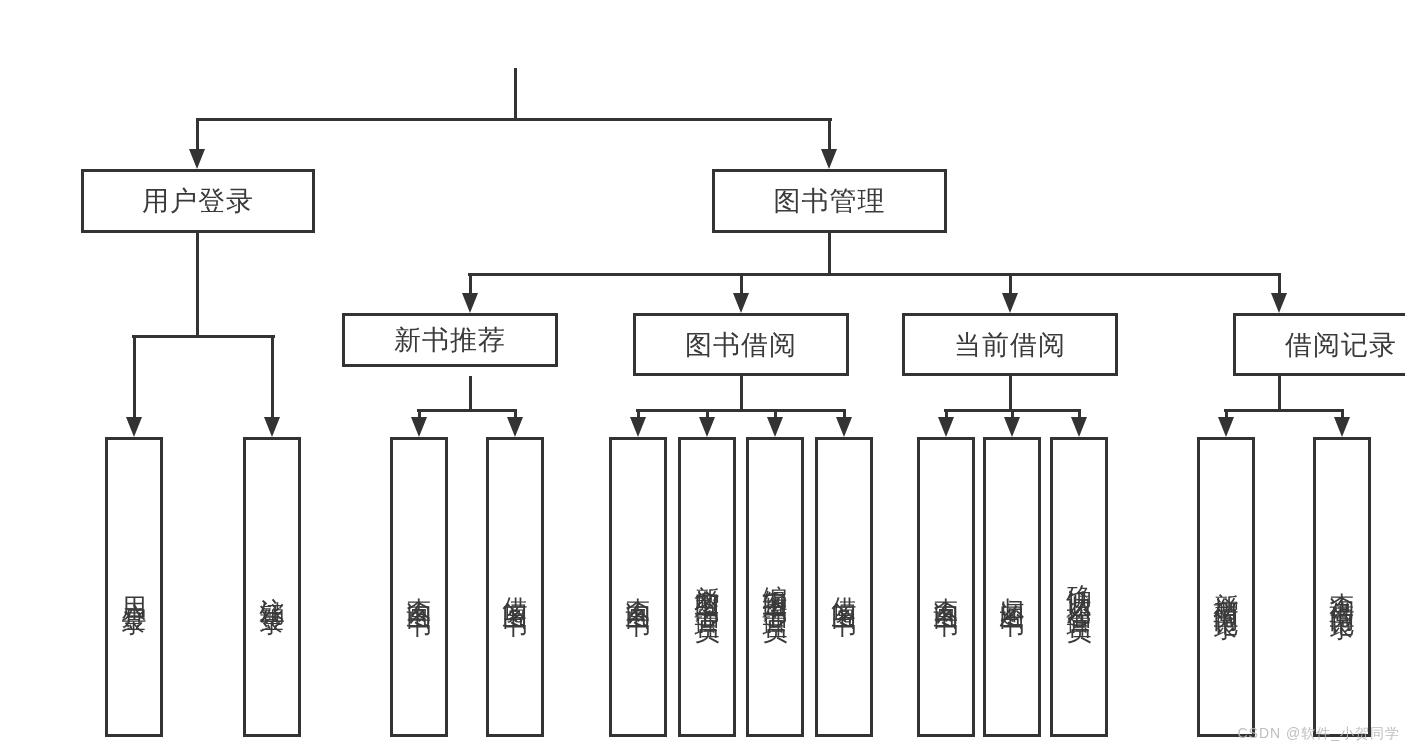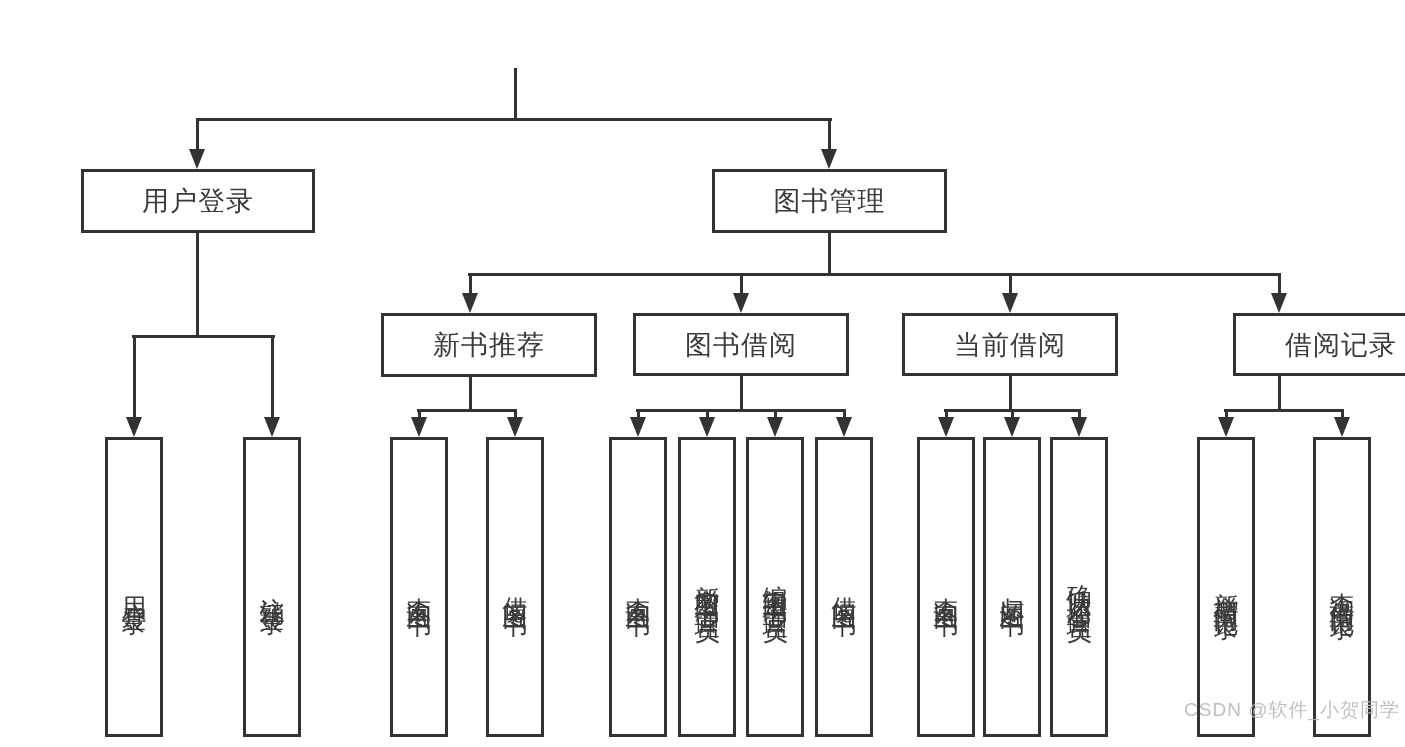--- a/index.html
+++ b/index.html
@@ -51,43 +51,43 @@
   .arrowhead{
     position:absolute;
     width:0;height:0;
     border-left:8px solid transparent;
     border-right:8px solid transparent;
     border-top:20px solid var(--line);
   }
   .watermark{
     position:absolute;
     right:5px;
-    bottom:24px;
-    font-size:19px;
+    bottom:4px;
+    font-size:14px;
     letter-spacing:1px;
     color:var(--watermark);
     opacity:.9;
     white-space:nowrap;
     z-index:10;
   }
 </style>
 </head>
 <body>
 
 <div id="canvas">
 
 
   <div class="node h" style="left:81px;top:169px;width:234px;height:64px">
     <span>用户登录</span>
   </div>
   <div class="node h" style="left:712px;top:169px;width:235px;height:64px">
     <span>图书管理</span>
   </div>
 
-  <div class="node h" style="left:381px;top:313px;width:216px;height:64px">
+  <div class="node h" style="left:342px;top:313px;width:216px;height:54px">
     <span>新书推荐</span>
   </div>
   <div class="node h" style="left:633px;top:313px;width:216px;height:63px">
     <span>图书借阅</span>
   </div>
   <div class="node h" style="left:902px;top:313px;width:216px;height:63px">
     <span>当前借阅</span>
   </div>
   <div class="node h" style="left:1233px;top:313px;width:216px;height:63px">
     <span>借阅记录</span>

